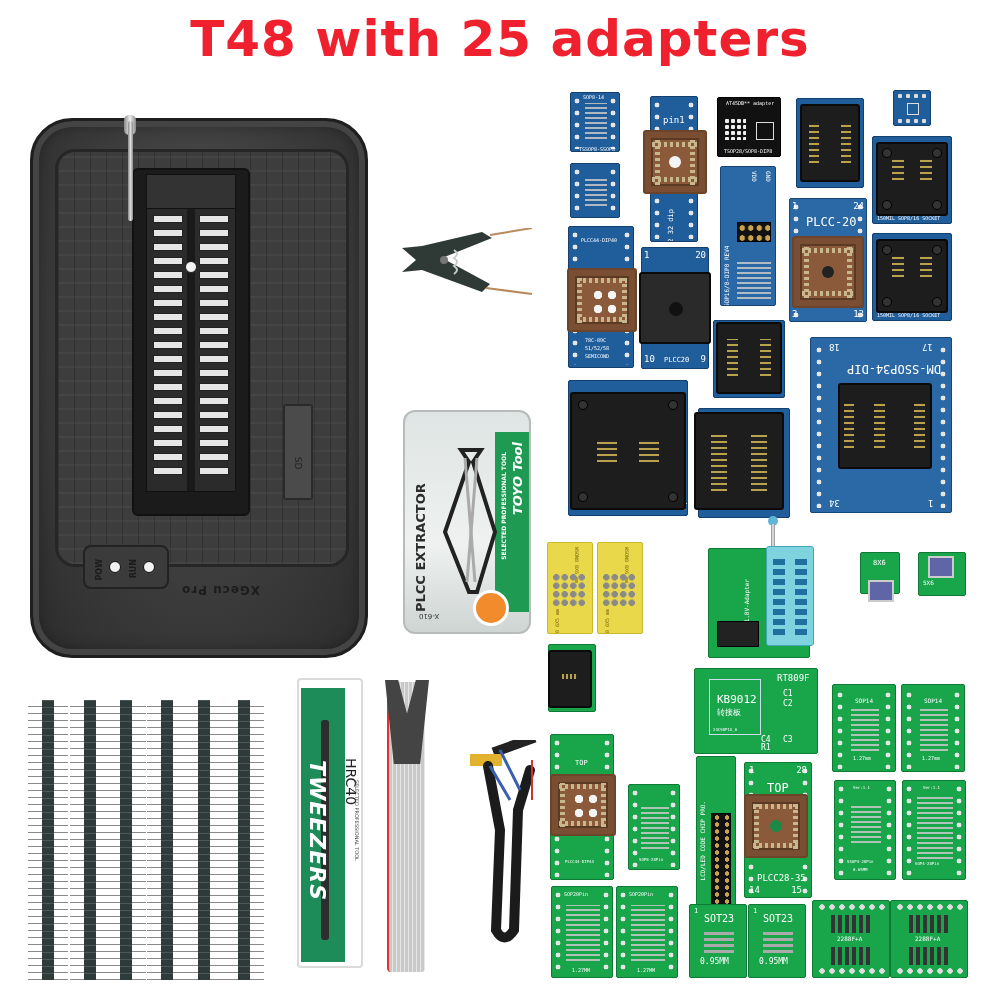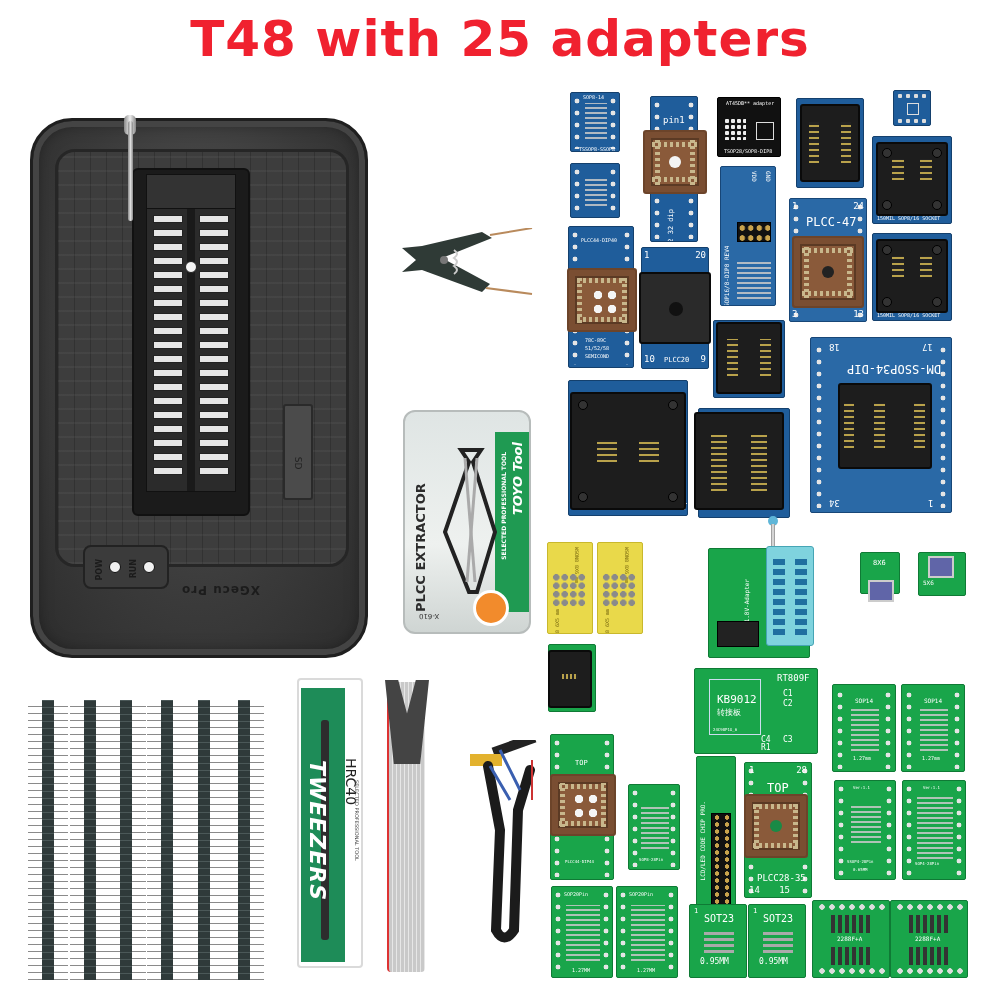--- a/index.html
+++ b/index.html
@@ -256,21 +256,21 @@
     <div class="hole4" style="right:4px;top:4px"></div>
   <div class="hole4" style="left:4px;bottom:4px"></div>
     <div class="hole4" style="right:4px;bottom:4px"></div>
 </div>
 
 <div class="abs pcb blue2" style="left:789px;top:198px;width:78px;height:124px">
   <div class="pad-col" style="left:2px;top:4px;height:116px"></div>
   <div class="pad-col" style="right:2px;top:4px;height:116px"></div>
   <span class="pcb-label" style="left:2px;top:2px">1</span>
   <span class="pcb-label" style="right:2px;top:2px">24</span>
-  <span class="pcb-label big" style="left:16px;top:16px">PLCC-47</span>
+  <span class="pcb-label big" style="left:16px;top:16px">PLCC-20</span>
   <span class="pcb-label" style="left:2px;bottom:2px">3</span>
   <span class="pcb-label" style="right:2px;bottom:2px">13</span>
 </div>
 <div class="plcc" style="left:792px;top:236px;width:72px;height:72px">
   <div class="pin-h" style="top:10px"></div>
     <div class="pin-h" style="bottom:10px"></div>
   <div class="pin-v" style="left:10px"></div>
     <div class="pin-v" style="right:10px"></div>
   <div class="hole" style="background:#222"></div>
 </div>
@@ -446,21 +446,21 @@
 </div>
 
 <div class="abs pcb green" style="left:744px;top:762px;width:68px;height:136px">
   <div class="pad-col" style="left:2px;top:4px;height:128px"></div>
   <div class="pad-col" style="right:2px;top:4px;height:128px"></div>
   <span class="pcb-label" style="left:4px;top:2px">1</span>
   <span class="pcb-label" style="right:4px;top:2px">28</span>
   <span class="pcb-label big" style="left:22px;top:18px">TOP</span>
   <span class="pcb-label" style="left:12px;top:110px">PLCC28-35</span>
   <span class="pcb-label" style="left:4px;bottom:2px">14</span>
-  <span class="pcb-label" style="right:21px;bottom:2px">15</span>
+  <span class="pcb-label" style="right:9px;bottom:2px">15</span>
 </div>
 <div class="plcc" style="left:744px;top:794px;width:64px;height:64px">
   <div class="pin-h" style="top:8px"></div>
     <div class="pin-h" style="bottom:8px"></div>
   <div class="pin-v" style="left:8px"></div>
     <div class="pin-v" style="right:8px"></div>
   <div class="hole" style="background:#1a8a46"></div>
 </div>
 
 <div class="abs pcb green" style="left:834px;top:780px;width:62px;height:100px">

